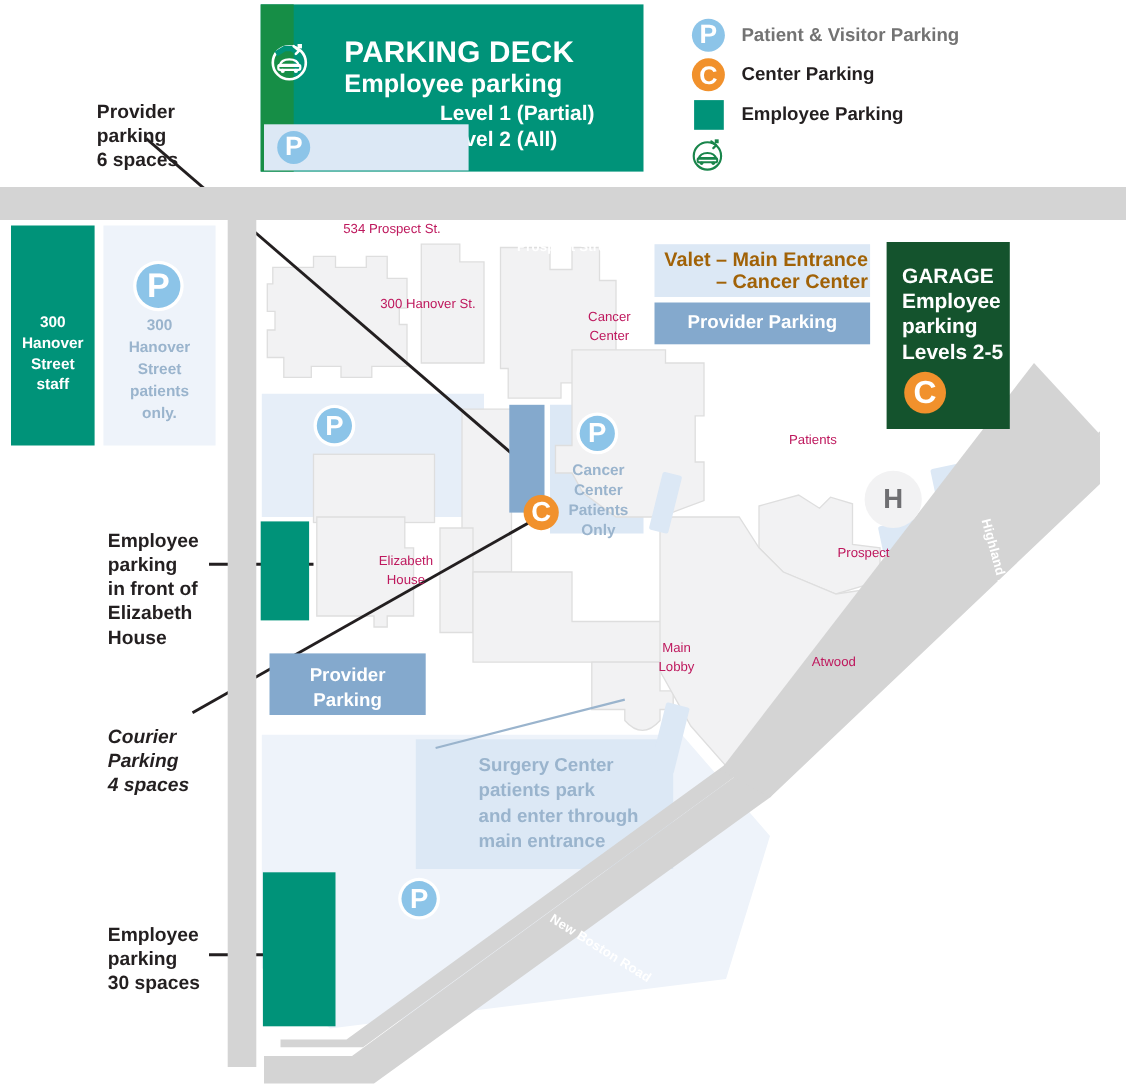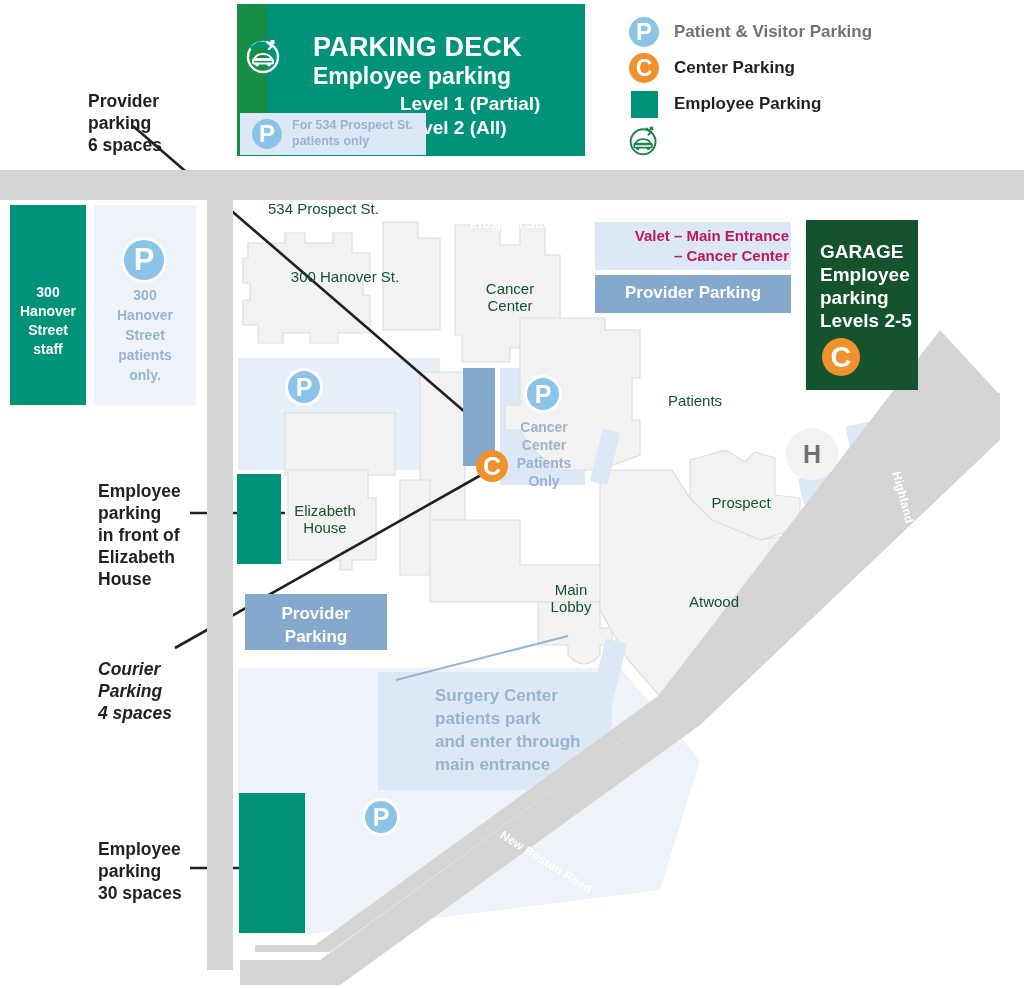--- a/index.html
+++ b/index.html
@@ -145,25 +145,26 @@
     transform: rotate(32deg);
     transform-origin: left top;
   }
   #label-highland {
     left: 903px; top: 470px;
     transform: rotate(75deg);
     transform-origin: left top;
   }
   .bldg-label {
     position: absolute;
-    color: #14532d;
-    font-size: 15px;
+    color: #be185d;
+    font-size: 12px;
     line-height: 17px;
     text-align: center;
     white-space: pre-line;
+    margin-left: 44px;
   }
 
   
   .emp-block { background: #009379; }
   .prov-block { background: #84a9cd; }
 
   .block-text-white {
     position: absolute;
     color: #ffffff;
     font-weight: bold;
@@ -193,21 +194,21 @@
     font-size: 29px; font-weight: bold;
   }
 
   
   #valet-box {
     left: 595px; top: 222px; width: 196px; height: 48px;
     background: #dce8f5;
   }
   #valet-text {
     position: absolute; left: 2px; top: 4px; width: 192px;
-    color: #be185d; font-size: 15px; font-weight: bold;
+    color: #a16207; font-size: 18px; font-weight: bold;
     text-align: right; line-height: 20px; white-space: pre-line;
   }
   #valet-provider {
     left: 595px; top: 275px; width: 196px; height: 38px;
     background: #84a9cd;
   }
   #valet-provider-text {
     position: absolute; left: 0; top: 8px; width: 196px;
     color: #ffffff; font-size: 17px; font-weight: bold;
     text-align: center;
@@ -314,21 +315,20 @@
     </svg>
   </div>
 
   <div class="abs" id="deck-title">PARKING DECK</div>
   <div class="abs" id="deck-subtitle">Employee parking</div>
   <div class="abs" id="deck-levels">Level 1 (Partial)
 Level 2 (All)</div>
 
   <div class="abs" id="deck-patient-note">
     <div class="abs p-badge" id="deck-note-p">P</div>
-    <div class="note-text">For 534 Prospect St. patients only</div>
   </div>
 
   <div class="abs" id="legend">
 
     <div class="legend-row">
       <div class="legend-mark">
         <div class="legend-p">P</div>
       </div>
       <div class="legend-label muted">Patient &amp; Visitor Parking</div>
     </div>

